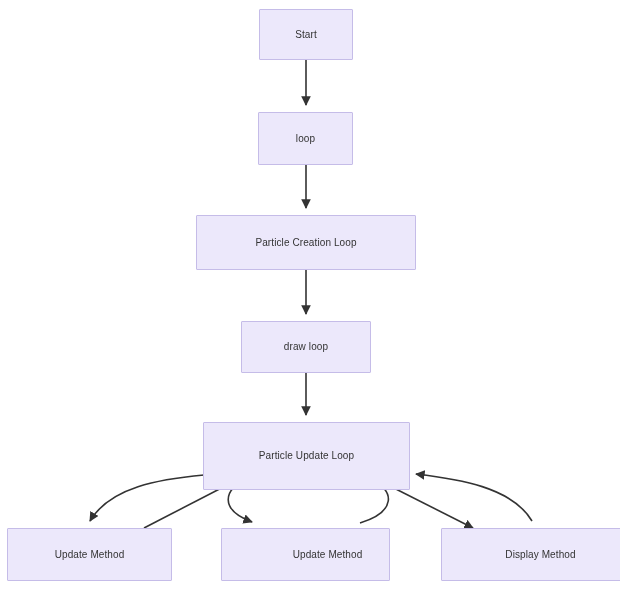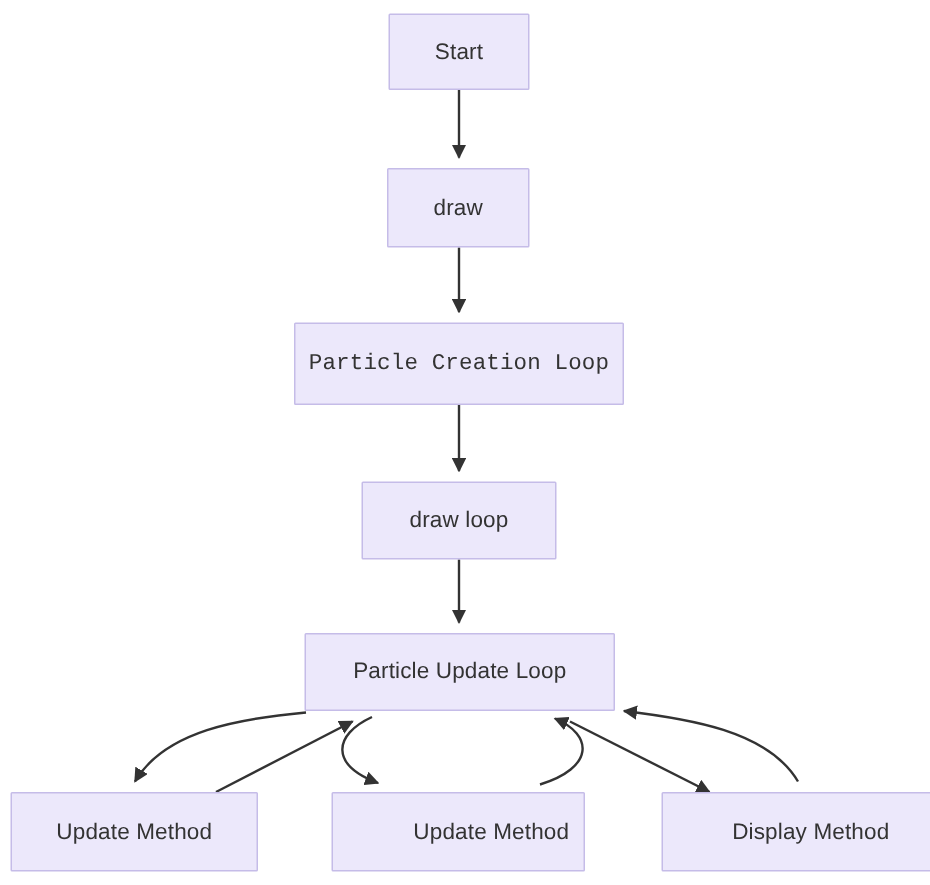--- a/index.html
+++ b/index.html
@@ -26,21 +26,21 @@
   .node {
     position: absolute;
     box-sizing: border-box;
     display: flex;
     align-items: center;
     justify-content: center;
     background: #ece8fb;
     border: 1px solid #c5bce8;
     border-radius: 1px;
     color: #333333;
-    font-size: 15px;
+    font-size: 10px;
     font-weight: 400;
     line-height: 1.2;
     letter-spacing: 0.1px;
     white-space: nowrap;
     text-align: center;
   }
   .node-label {
     pointer-events: none;
   }
 </style>
@@ -75,32 +75,32 @@
     <path d="M 380 481 L 473 528" fill="none" stroke="#333333" stroke-width="1.6" marker-end="url(#arrow)"></path>
 
     <path d="M 532 521 C 512 487, 458 479, 416 474" fill="none" stroke="#333333" stroke-width="1.6" marker-end="url(#arrow)"></path>
   </svg>
 
   <div class="node" style="left:259px; top:9px; width:94px; height:51px;">
     <span class="node-label">Start</span>
   </div>
 
   <div class="node" style="left:258px; top:112px; width:95px; height:53px;">
-    <span class="node-label">draw</span>
+    <span class="node-label">loop</span>
   </div>
 
-  <div class="node" style="left:196px; top:215px; width:220px; height:55px;font-family:Liberation Mono, monospace;">
+  <div class="node" style="left:196px; top:215px; width:220px; height:55px;">
     <span class="node-label">Particle Creation Loop</span>
   </div>
 
   <div class="node" style="left:241px; top:321px; width:130px; height:52px;">
     <span class="node-label">draw loop</span>
   </div>
 
-  <div class="node" style="left:203px; top:422px; width:207px; height:52px;">
+  <div class="node" style="left:203px; top:422px; width:207px; height:68px;">
     <span class="node-label">Particle Update Loop</span>
   </div>
 
   <div class="node" style="left:7px; top:528px; width:165px; height:53px;">
     <span class="node-label">Update Method</span>
   </div>
 
   <div class="node" style="left:221px; top:528px; width:169px; height:53px;padding-left:44px;">
     <span class="node-label">Update Method</span>
   </div>

